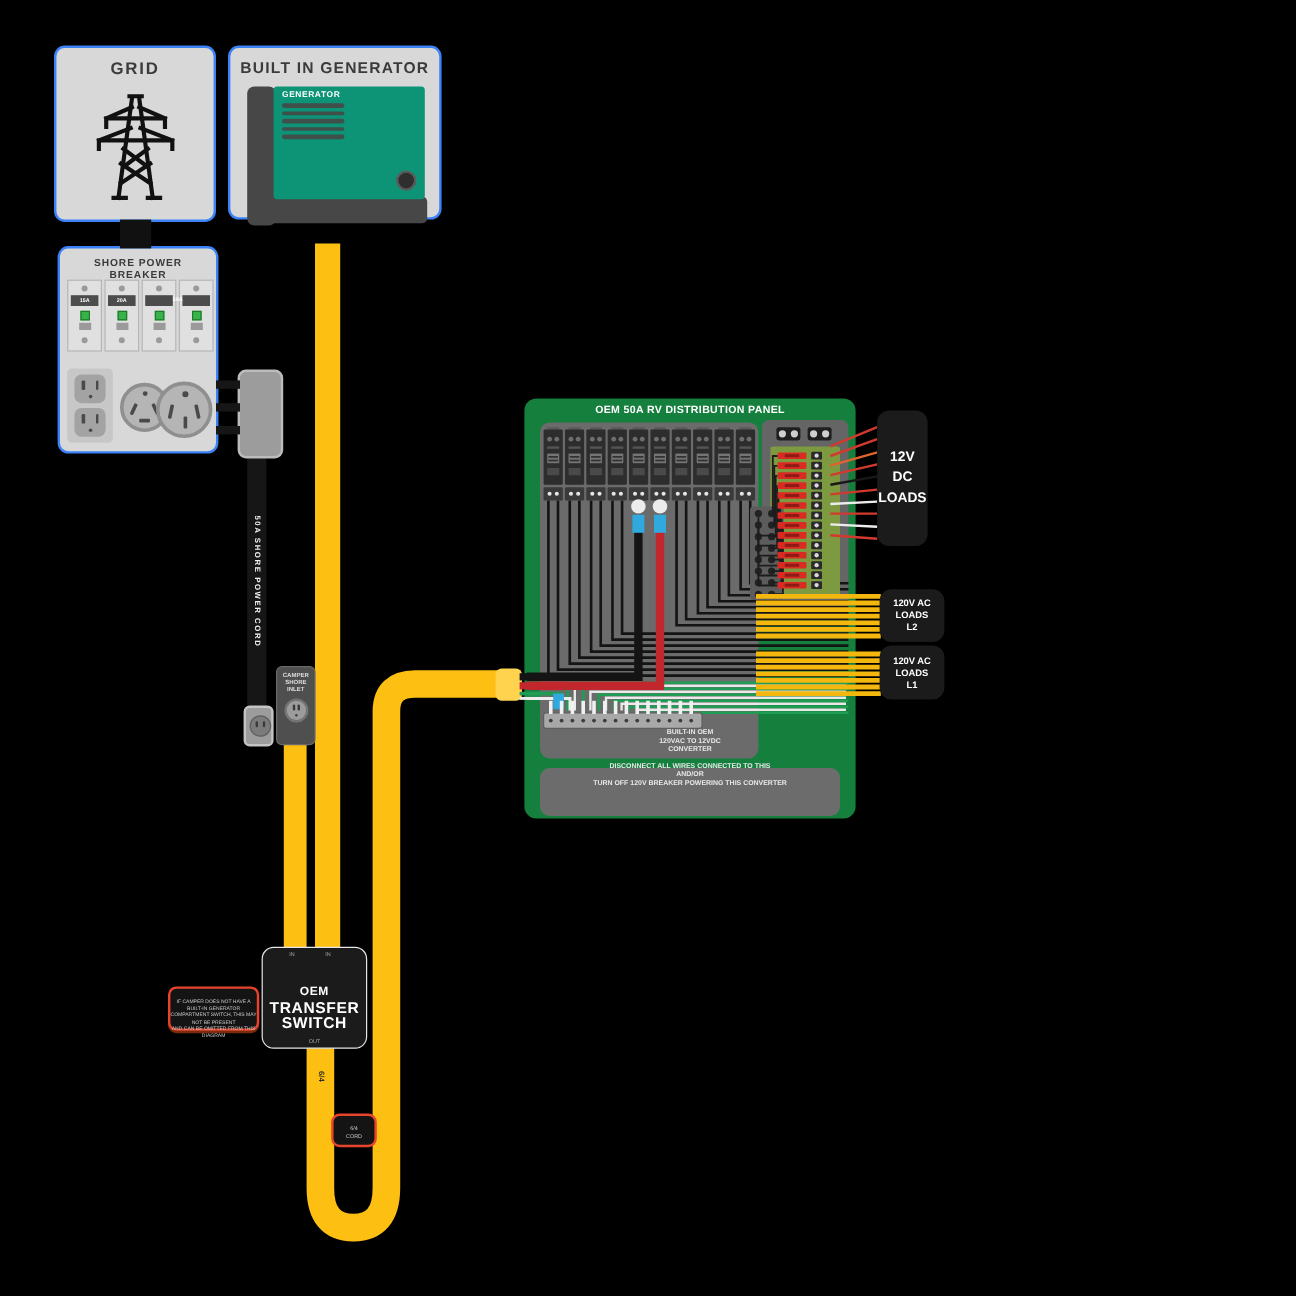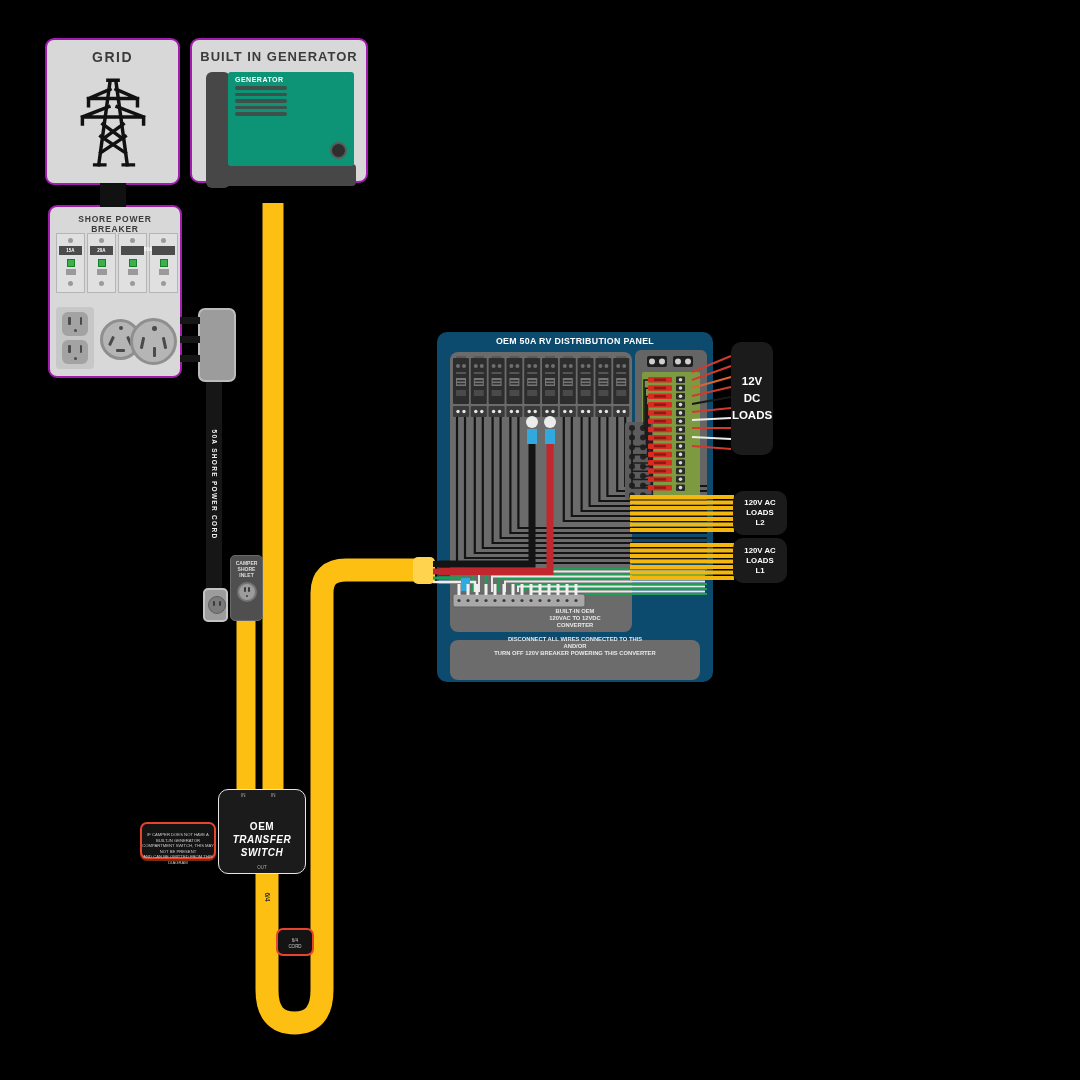--- a/index.html
+++ b/index.html
@@ -1,19 +1,19 @@
 <!DOCTYPE html>
 <html><head>
 <meta charset="utf-8">
 <style>
   html,body{margin:0;padding:0;background:#000;}
   #stage{position:relative;width:1080px;height:1080px;background:#000;overflow:hidden;
          font-family:"Liberation Sans",sans-serif;}
   .abs{position:absolute;}
-  .lightbox{background:#d8d8d8;border:2px solid #a21caf;border-radius:9px;box-sizing:border-box;}
+  .lightbox{background:#d8d8d8;border:2px solid #3b82f6;border-radius:9px;box-sizing:border-box;}
   .title{color:#3b3b3b;font-weight:bold;text-align:center;letter-spacing:1.5px;}
   .blackbox{background:#1b1b1b;border-radius:10px;color:#fff;text-align:center;box-sizing:border-box;}
   .tinywhite{color:#e8e8e8;font-weight:bold;text-align:center;}
   .breaker-col{position:absolute;width:29px;height:60px;background:#e0e0e0;border:1px solid #b5b5b5;
                box-sizing:border-box;display:flex;flex-direction:column;align-items:center;}
   .bdot{width:5px;height:5px;border-radius:50%;background:#9a9a9a;margin-top:4px;}
   .bband{width:23px;height:9px;background:#4c4c4c;margin-top:3px;color:#fff;font-size:4.5px;
          font-weight:bold;text-align:center;line-height:9px;}
   .bled{width:6px;height:6px;background:#37b34a;border:1px solid #1f7a2e;margin-top:4px;}
   .bsw{width:10px;height:6px;background:#9a9a9a;margin-top:2px;}
@@ -209,39 +209,39 @@
   </svg>
 
   <div class="abs" style="left:252px;top:891px;width:30px;height:12px;transform:rotate(90deg);z-index:65;
        color:#2b2b2b;font-size:6.5px;font-weight:bold;text-align:center;line-height:12px;">6/4</div>
 
   <div class="abs blackbox" style="left:218px;top:789px;width:88px;height:85px;border:1px solid #e6e6e6;z-index:70">
     <div style="font-size:4.5px;color:#aaa;position:absolute;left:22px;top:3px;">IN</div>
     <div style="font-size:4.5px;color:#aaa;position:absolute;left:52px;top:3px;">IN</div>
     <div style="margin-top:30px;font-size:10px;font-weight:bold;letter-spacing:.5px;line-height:13px;">
       <div>OEM</div>
-      <div style="font-size:10px;font-style:italic;">TRANSFER SWITCH</div>
+      <div style="font-size:13px;">TRANSFER SWITCH</div>
     </div>
     <div style="font-size:4.5px;color:#aaa;position:absolute;left:0;right:0;bottom:3px;text-align:center;">OUT</div>
   </div>
 
   <div class="abs note-red" style="left:140px;top:822px;width:76px;height:37px;z-index:70;font-size:4.2px;
        line-height:5.6px;padding-top:8px;">
     <div>IF CAMPER DOES NOT HAVE A BUILT-IN GENERATOR</div>
     <div>COMPARTMENT SWITCH, THIS MAY NOT BE PRESENT</div>
     <div>AND CAN BE OMITTED FROM THIS DIAGRAM</div>
   </div>
 
   <div class="abs note-red" style="left:276px;top:928px;width:38px;height:28px;z-index:70;font-size:4.5px;
        line-height:6px;padding-top:8px;box-shadow:none;">
     <div>6/4</div>
     <div>CORD</div>
   </div>
 
-  <div class="abs" style="left:437px;top:332px;width:276px;height:350px;background:#0c4a6e;border-radius:10px;z-index:10">
+  <div class="abs" style="left:437px;top:332px;width:276px;height:350px;background:#15803d;border-radius:10px;z-index:10">
     <div style="color:#fff;font-size:8.8px;font-weight:bold;text-align:center;margin-top:4px;letter-spacing:.3px;">OEM 50A RV DISTRIBUTION PANEL</div>
     <svg width="276" height="332" viewBox="0 0 276 332" style="position:absolute;left:0;top:18px;">
       <defs>
         <g id="brk">
           <rect x="3" y="0" width="10" height="4" fill="#5a5a5a"></rect>
           <rect x="0" y="2" width="16" height="46" rx="1" fill="#2d2d2d"></rect>
           <circle cx="5" cy="10" r="2" fill="#6e6e6e"></circle>
             <circle cx="11" cy="10" r="2" fill="#6e6e6e"></circle>
           <rect x="3" y="16" width="10" height="2" fill="#555"></rect>
           <rect x="3" y="22" width="10" height="8" fill="#757575"></rect>

